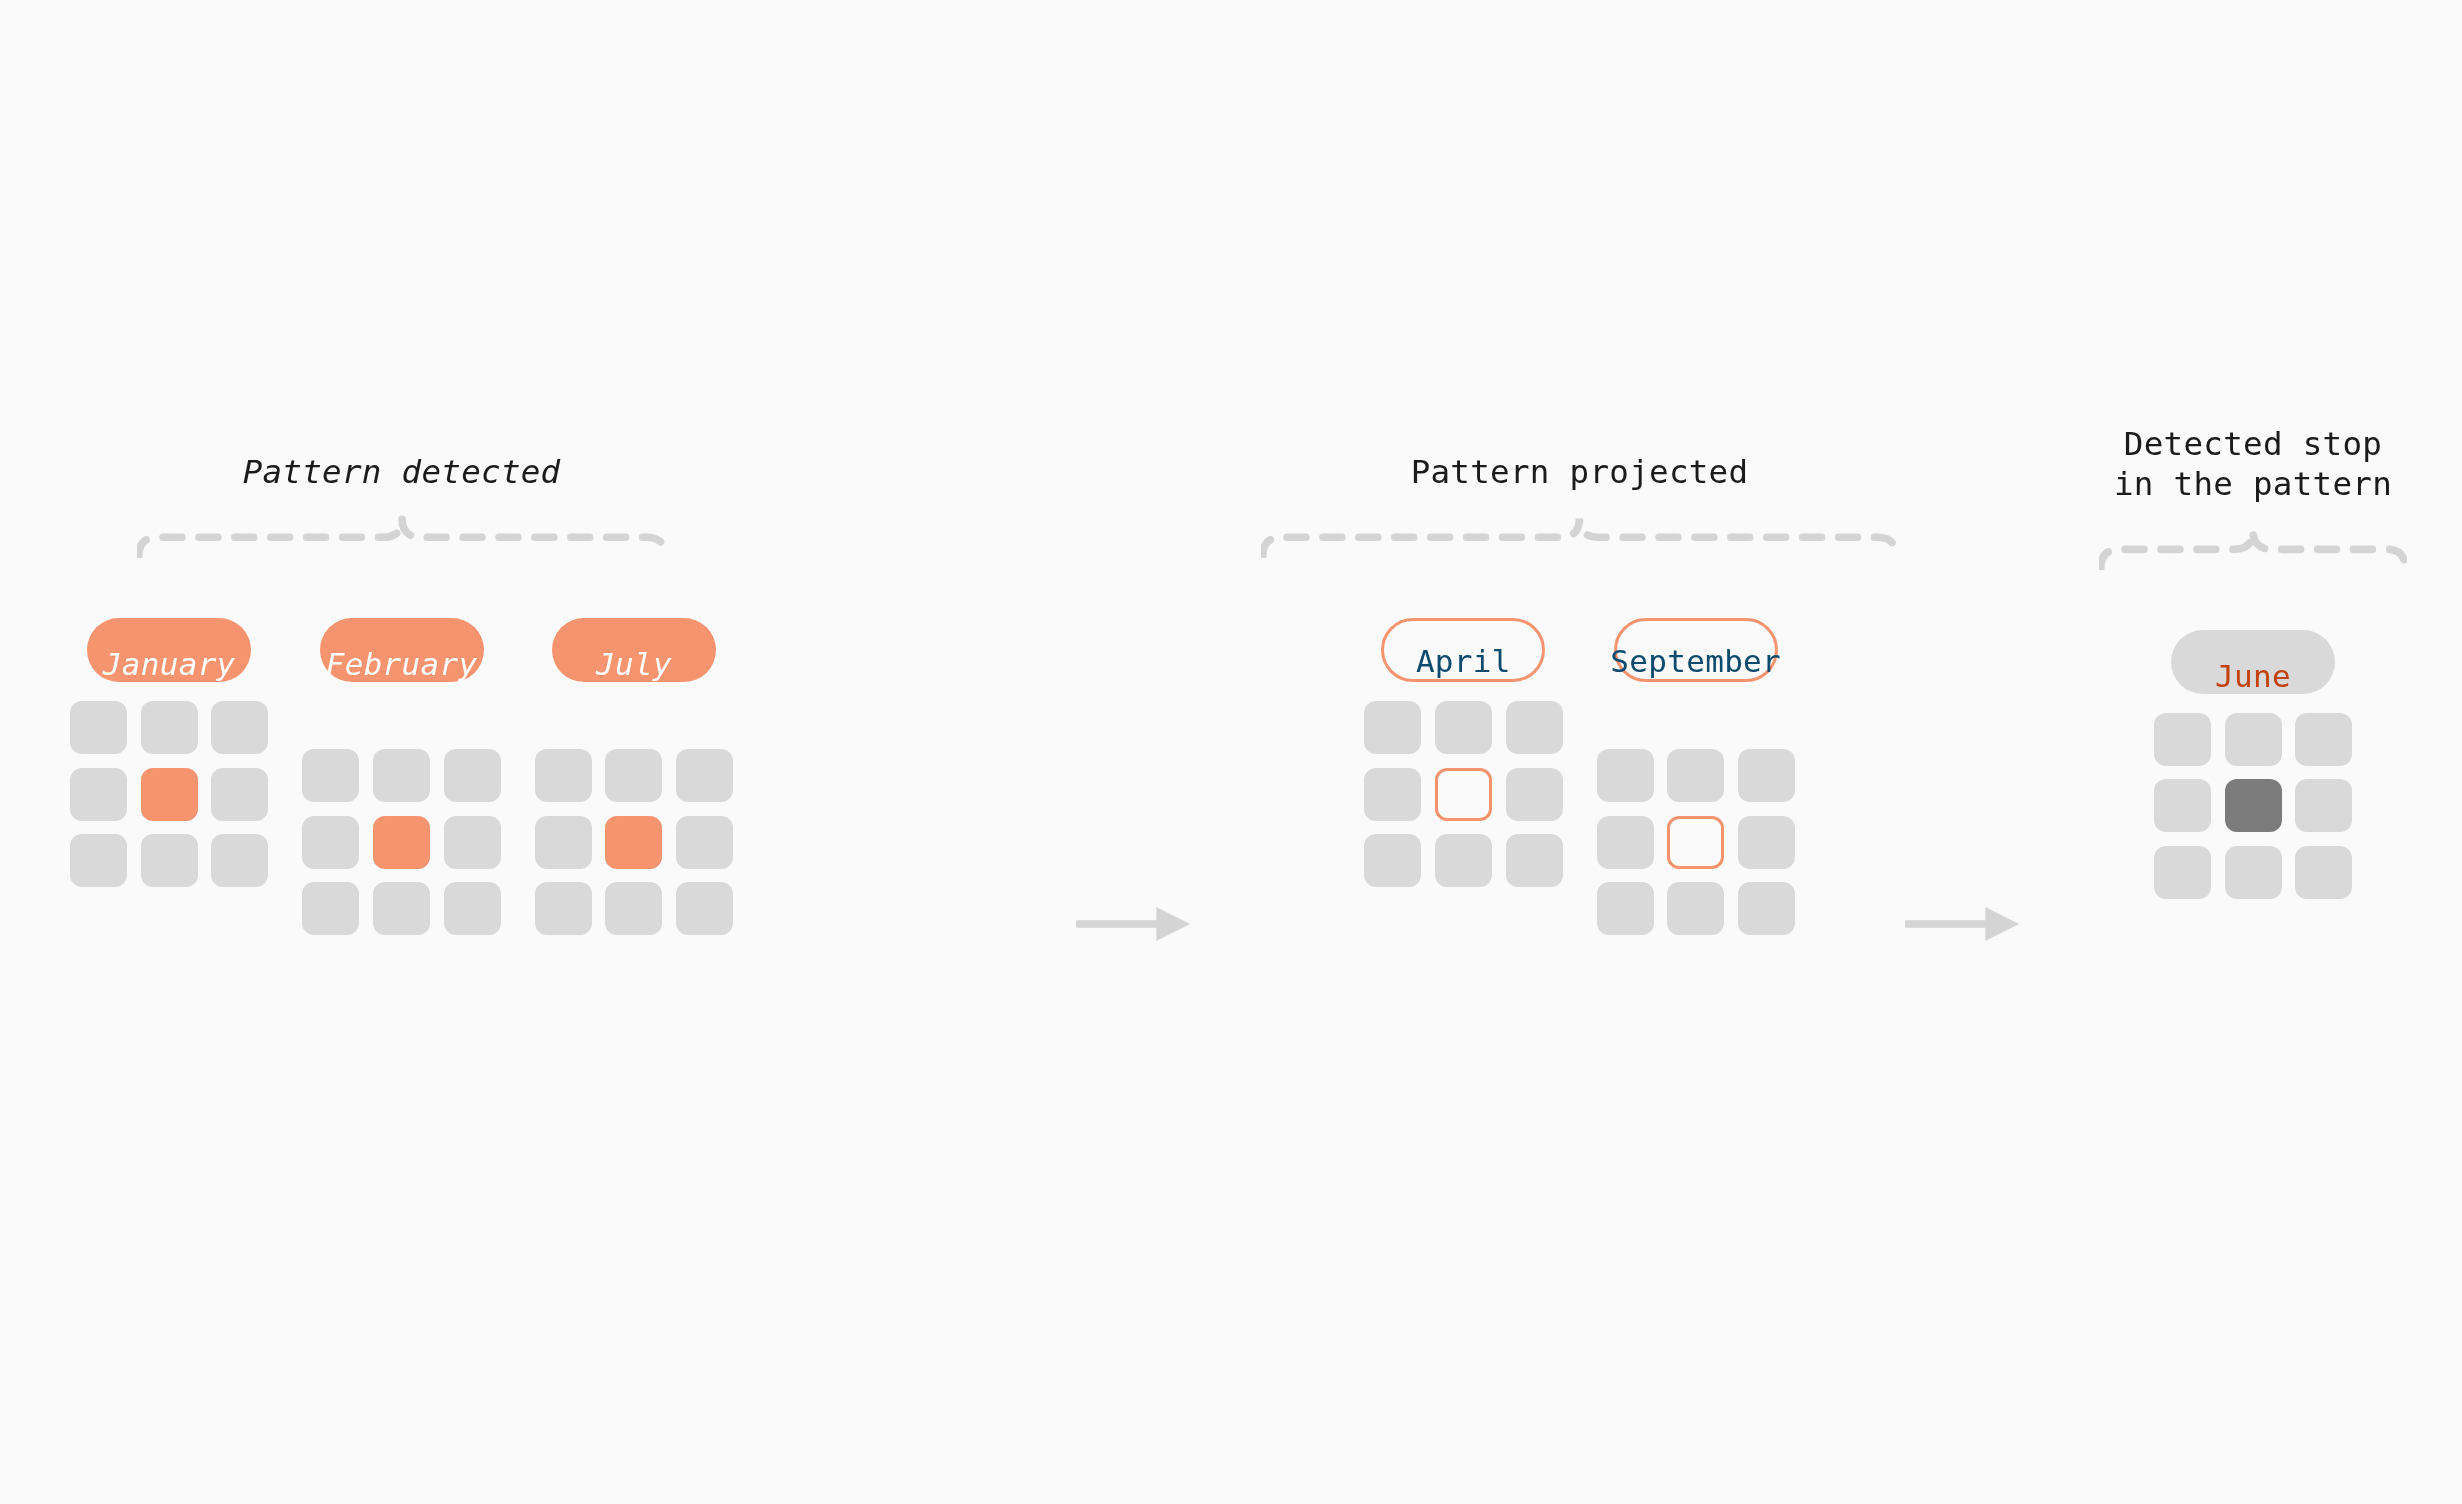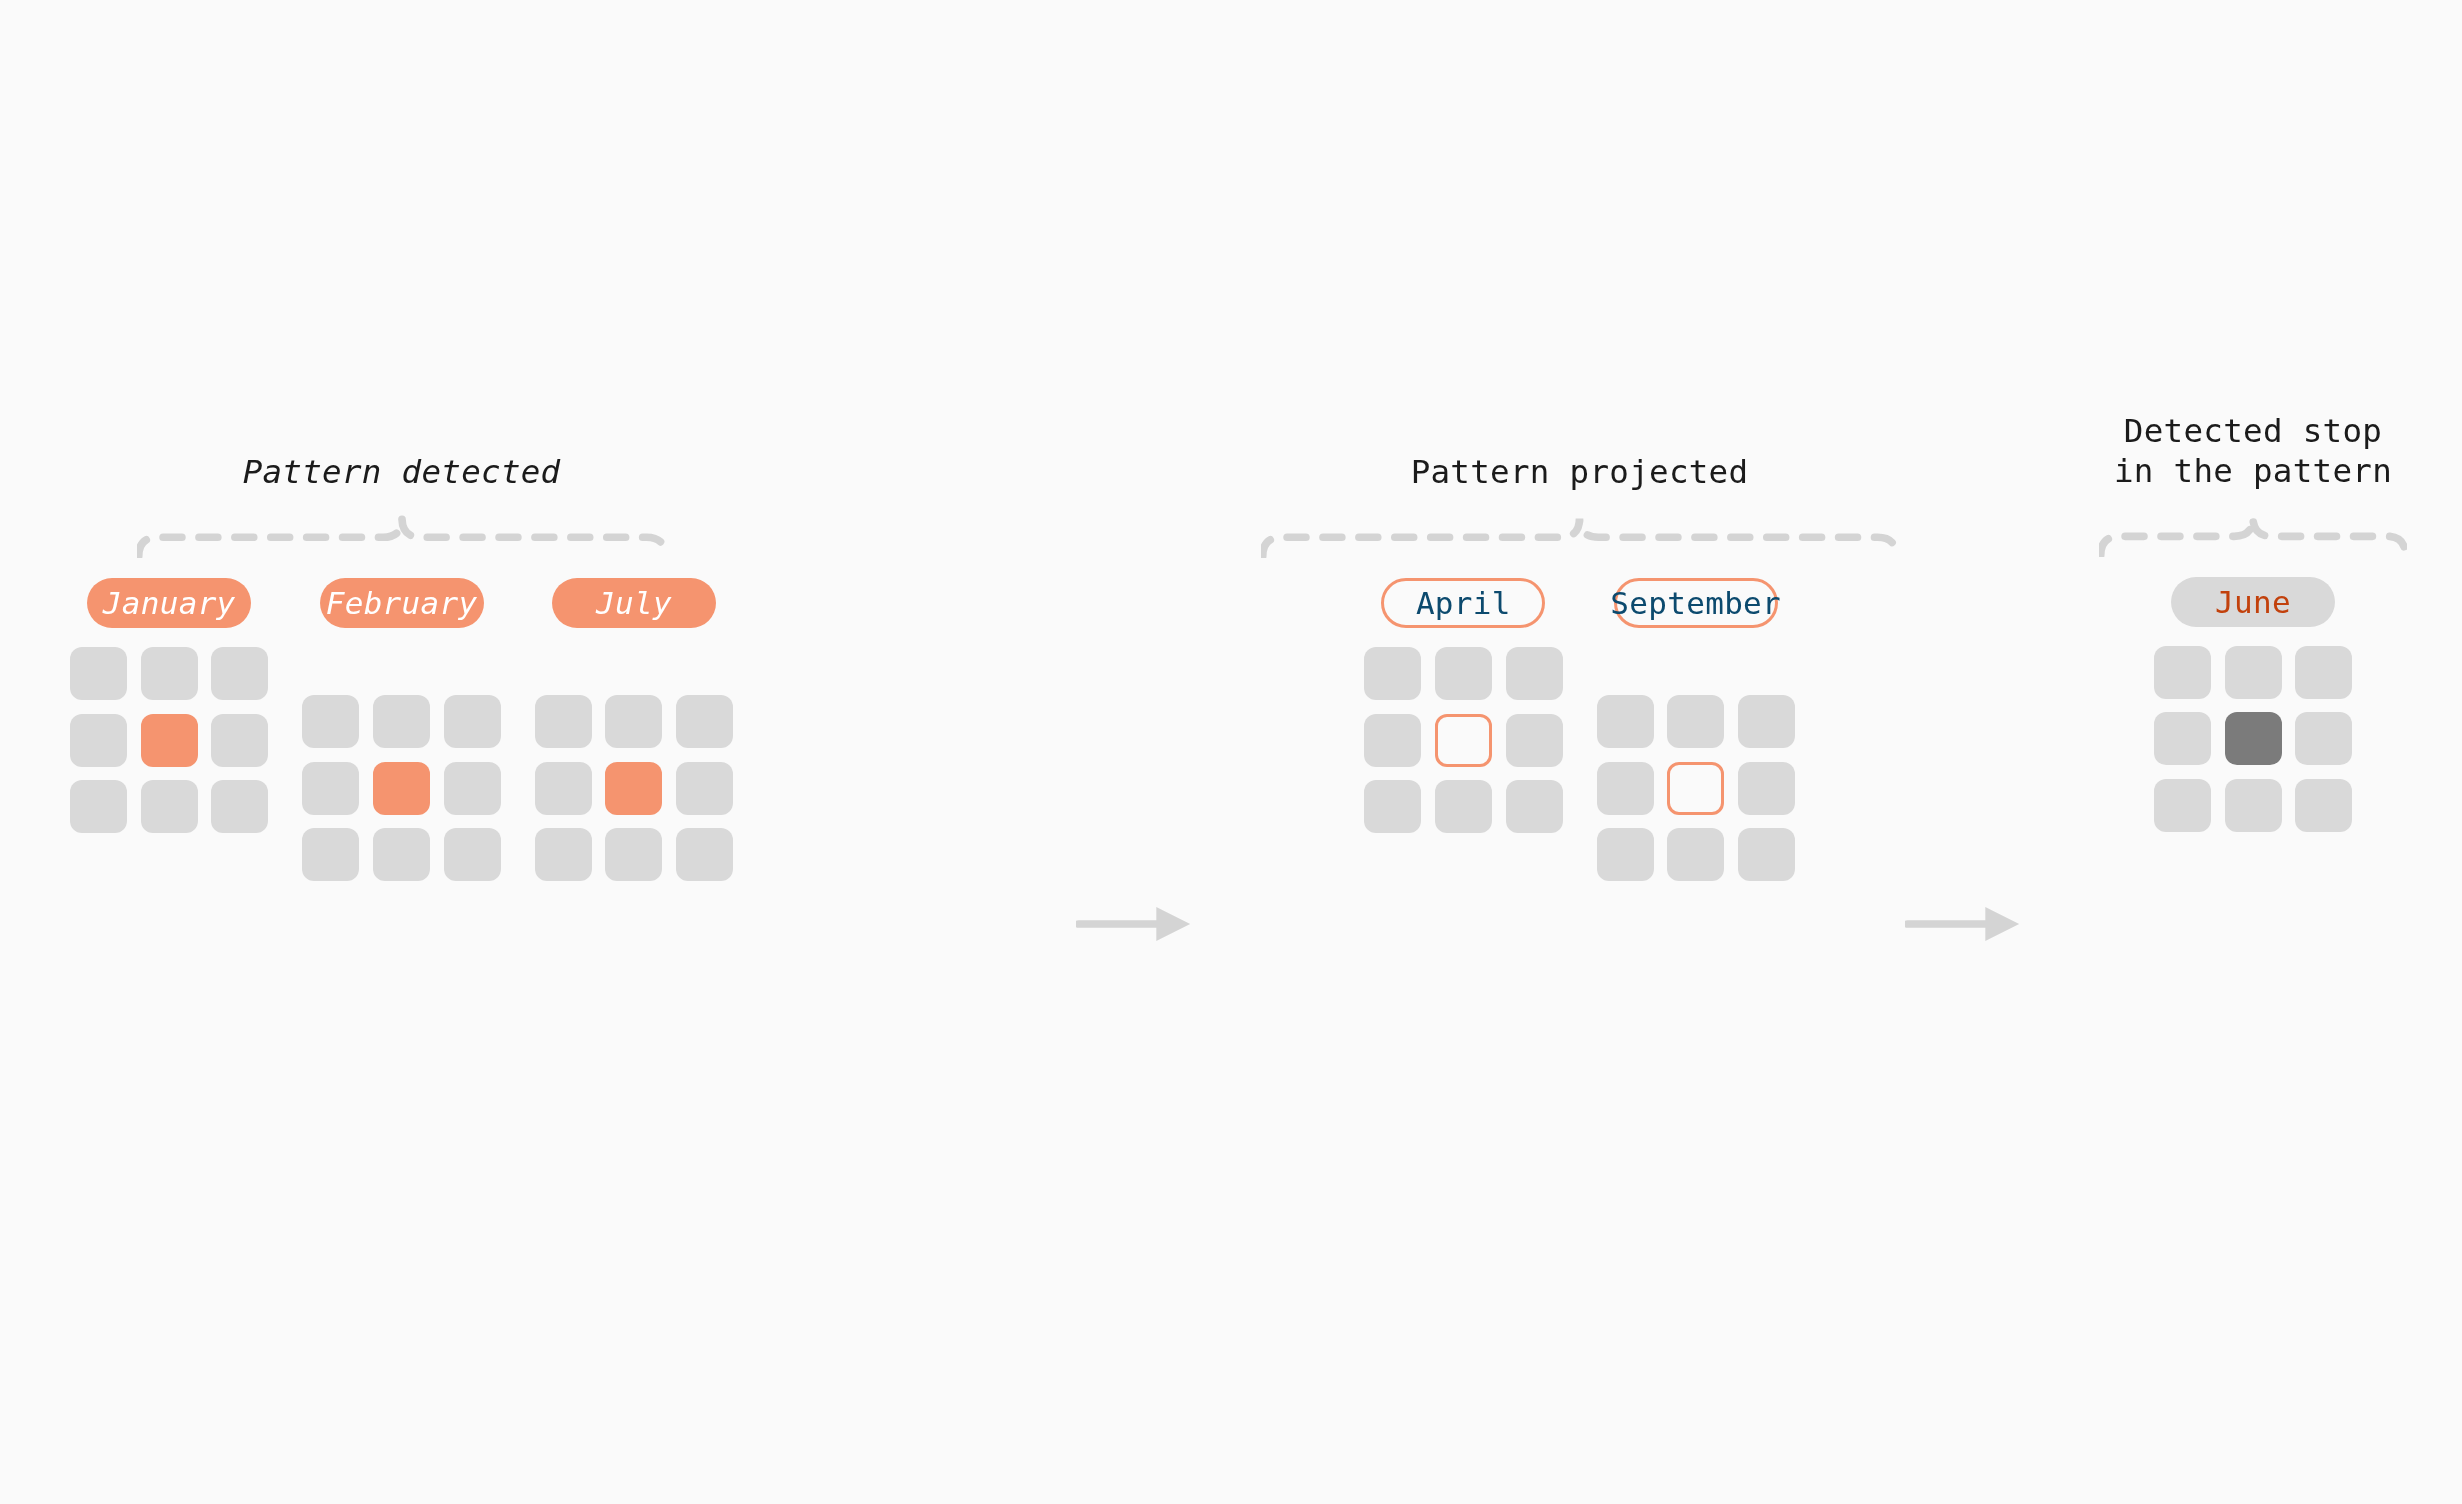--- a/index.html
+++ b/index.html
@@ -65,29 +65,30 @@
   }
   .month {
     display: flex;
     flex-direction: column;
     align-items: center;
   }
   .month + .month { margin-left: 34px; gap: 48px; }
 
   
   .pill {
-    height: 50px;
+    height: 64px;
     border-radius: 34px;
     display: flex;
-    align-items: center;
+    align-items: flex-end;
     justify-content: center;
     font-size: 31px;
     letter-spacing: 0.3px;
     box-sizing: border-box;
     user-select: none;
+    margin-top: 40px;
   }
   .pill.solid {
     background: #f5946f;
     color: #ffffff;
     border: 0;
   }
   .pill.outline {
     background: #fafafa;
     color: #0c4a6e;
     border: 3.4px solid #f5946f;
@@ -222,21 +223,21 @@
               <div class="cell"></div>
               <div class="cell ghost"></div>
               <div class="cell"></div>
               <div class="cell"></div>
               <div class="cell"></div>
               <div class="cell"></div>
             </div>
           </div>
         </div>
       </div>
-      <div class="group" style="left: 2099px; top: 412px;">
+      <div class="group" style="left: 2099px; top: 425px;">
         <div class="group-caption">Detected stop
 in the pattern</div>
         <div class="bracket"><svg width="308" height="50" viewBox="0 0 360 58" xmlns="http://www.w3.org/2000/svg">
             <path d="M 2 56 L 2 56 Q 2 34 24 34 L 158 34 Q 180 34 180 12 Q 180 34 202 34 L 336 34 Q 358 34 358 56 L 358 56" fill="none" stroke="#d4d4d4" stroke-width="9" stroke-linecap="round" stroke-dasharray="22 20"></path>
           </svg></div>
         <div class="months">
           <div class="month">
             <div class="pill muted" style="width: 164px;">
               <span>June</span>
             </div>

